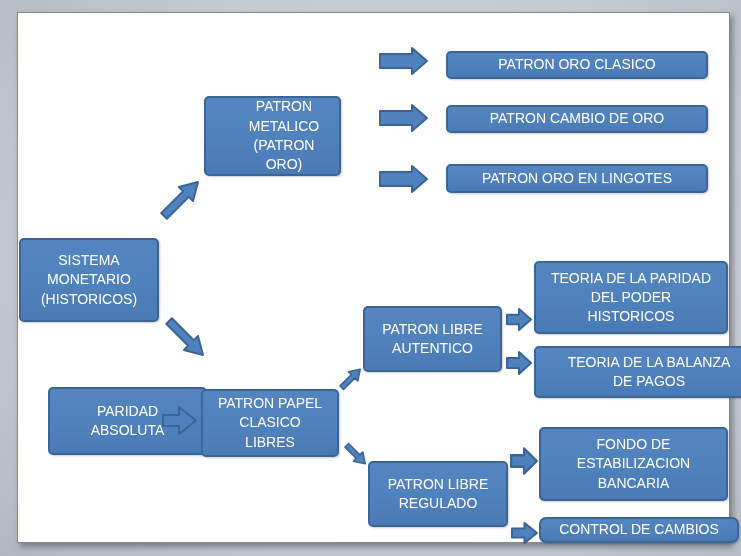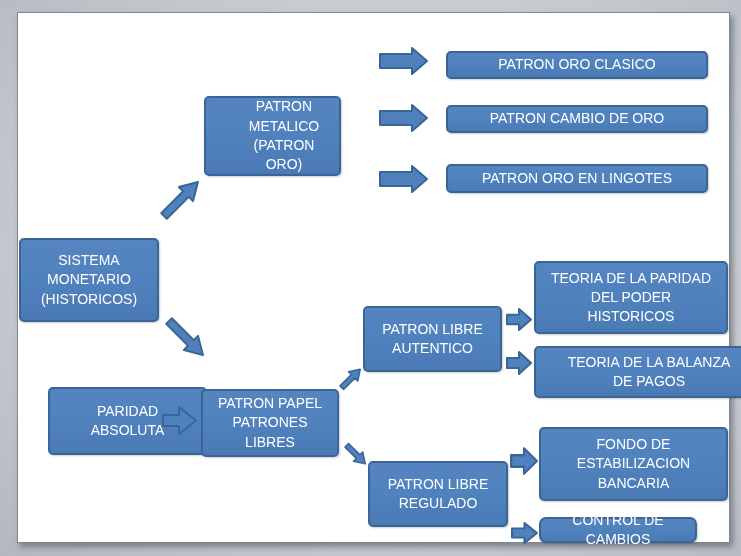--- a/index.html
+++ b/index.html
@@ -38,21 +38,21 @@
   .n-clasico   {left:428px; top:38px;  width:262px; height:28px;}
   .n-cambio    {left:428px; top:92px;  width:262px; height:28px;}
   .n-lingotes  {left:428px; top:151px; width:262px; height:29px;}
   .n-paridad   {left:10px;   top:374px; width:159px; height:68px;margin-left:20px;}
   .n-papel     {left:183px; top:376px; width:138px; height:68px;}
   .n-autentico {left:345px; top:293px; width:139px; height:66px;}
   .n-tparidad  {left:516px; top:248px; width:194px; height:73px;}
   .n-tbalanza  {left:516px; top:333px; width:230px; height:52px;}
   .n-regulado  {left:350px; top:448px; width:140px; height:66px;}
   .n-fondo     {left:521px; top:414px; width:189px; height:74px;}
-  .n-control   {left:521px; top:504px; width:158px; height:26px; border-radius:7px;}
+  .n-control   {left:521px; top:504px; width:200px; height:26px; border-radius:7px;}
 
   
   .a-ne-big    {left:138px; top:175px; width:50px; height:22px;}
   .a-se-big    {left:143px; top:314px; width:50px; height:22px;}
   .a-mid-right {left:144px; top:391px; width:35px; height:33px;}
   .a-long-1    {left:361px; top:33px;  width:50px; height:30px;}
   .a-long-2    {left:361px; top:90px;  width:50px; height:30px;}
   .a-long-3    {left:361px; top:151px; width:50px; height:30px;}
   .a-ne-small  {left:319px; top:358px; width:28px; height:15px;}
   .a-se-small  {left:324px; top:434px; width:28px; height:15px;}
@@ -72,21 +72,21 @@
 (HISTORICOS)</div>
     <div class="node n-metalico">PATRON
 METALICO
 (PATRON ORO)</div>
     <div class="node n-clasico">PATRON ORO CLASICO</div>
     <div class="node n-cambio">PATRON CAMBIO DE ORO</div>
     <div class="node n-lingotes">PATRON ORO EN LINGOTES</div>
     <div class="node n-paridad">PARIDAD
 ABSOLUTA</div>
     <div class="node n-papel">PATRON PAPEL
-PATRONES
+CLASICO
 LIBRES</div>
     <div class="node n-autentico">PATRON LIBRE
 AUTENTICO</div>
     <div class="node n-tparidad">TEORIA DE LA PARIDAD
 DEL PODER
 HISTORICOS</div>
     <div class="node n-tbalanza">TEORIA DE LA BALANZA
 DE PAGOS</div>
     <div class="node n-regulado">PATRON LIBRE
 REGULADO</div>

